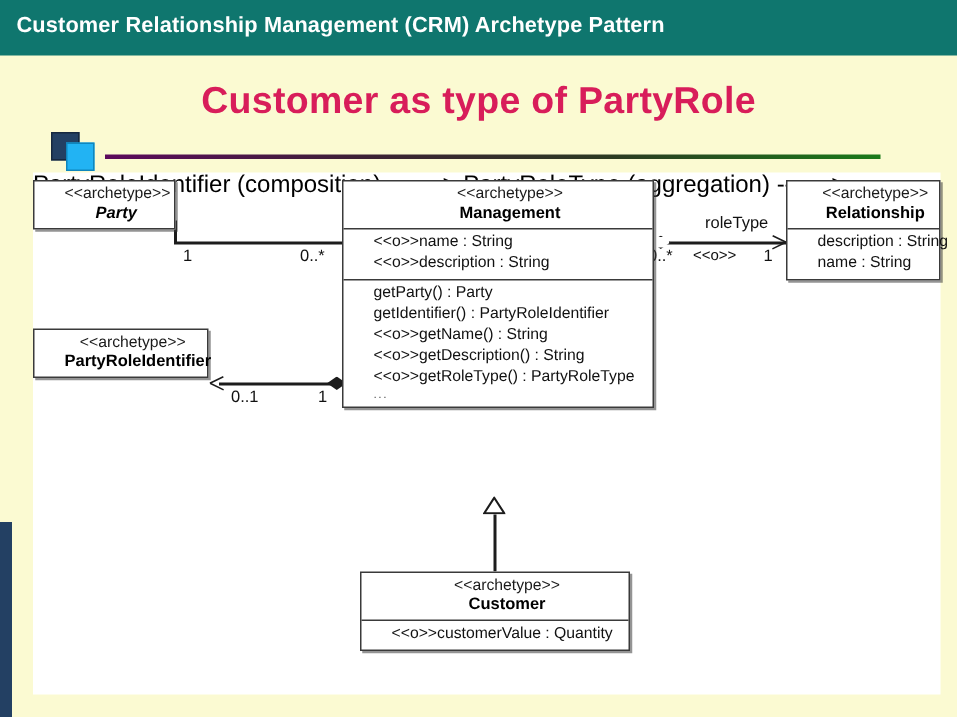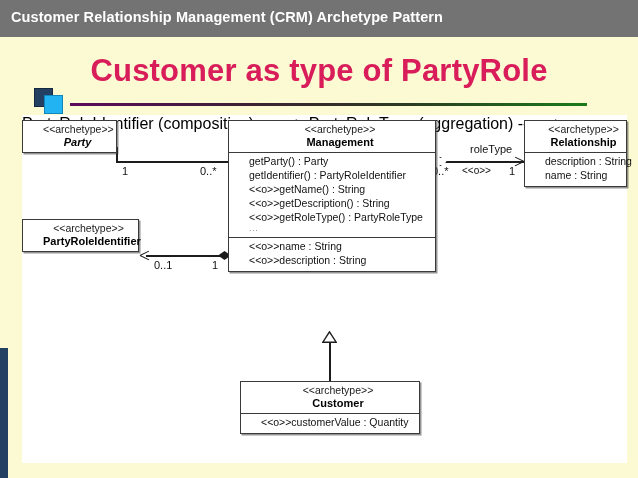--- a/index.html
+++ b/index.html
@@ -14,39 +14,39 @@
     overflow: hidden;
     background: #fbfad2;
     font-family: "Liberation Sans", sans-serif;
   }
 
   
   #header-bar {
     position: absolute;
     left: 0; top: 0;
     width: 638px; height: 37px;
-    background: #737373;
+    background: #0f766e;
   }
   #header-title {
     position: absolute;
     left: 11px; top: 9px;
     font-size: 14.5px;
     font-weight: bold;
     color: #ffffff;
     letter-spacing: .1px;
     white-space: nowrap;
   }
 
   
   #slide-title {
     position: absolute;
     left: 0; top: 53px;
     width: 638px;
     text-align: center;
-    font-size: 31px;
+    font-size: 25px;
     font-weight: bold;
     color: #d81d5a;
     letter-spacing: .2px;
   }
 
   
   #deco-square-dark {
     position: absolute;
     left: 34px; top: 88px;
     width: 17px; height: 17px;
@@ -268,31 +268,31 @@
       </div>
     </div>
 
     
     <div class="uml-class" id="class-partyrole">
       <div class="uml-compartment uml-head">
         <div class="uml-stereotype">&lt;&lt;archetype&gt;&gt;</div>
         <div class="uml-name">Management</div>
       </div>
       <div class="uml-compartment">
+        <div class="uml-feature">&lt;&lt;o&gt;&gt;name : String</div>
+        <div class="uml-feature">&lt;&lt;o&gt;&gt;description : String</div>
+      </div>
+      <div class="uml-compartment">
         <div class="uml-feature">getParty() : Party</div>
         <div class="uml-feature">getIdentifier() : PartyRoleIdentifier</div>
         <div class="uml-feature">&lt;&lt;o&gt;&gt;getName() : String</div>
         <div class="uml-feature">&lt;&lt;o&gt;&gt;getDescription() : String</div>
         <div class="uml-feature">&lt;&lt;o&gt;&gt;getRoleType() : PartyRoleType</div>
         <div class="uml-ellipsis">...</div>
       </div>
-      <div class="uml-compartment">
-        <div class="uml-feature">&lt;&lt;o&gt;&gt;name : String</div>
-        <div class="uml-feature">&lt;&lt;o&gt;&gt;description : String</div>
-      </div>
     </div>
 
     
     <div class="uml-class" id="class-partyroletype">
       <div class="uml-compartment uml-head">
         <div class="uml-stereotype">&lt;&lt;archetype&gt;&gt;</div>
         <div class="uml-name">Relationship</div>
       </div>
       <div class="uml-compartment">
         <div class="uml-feature">description : String</div>

